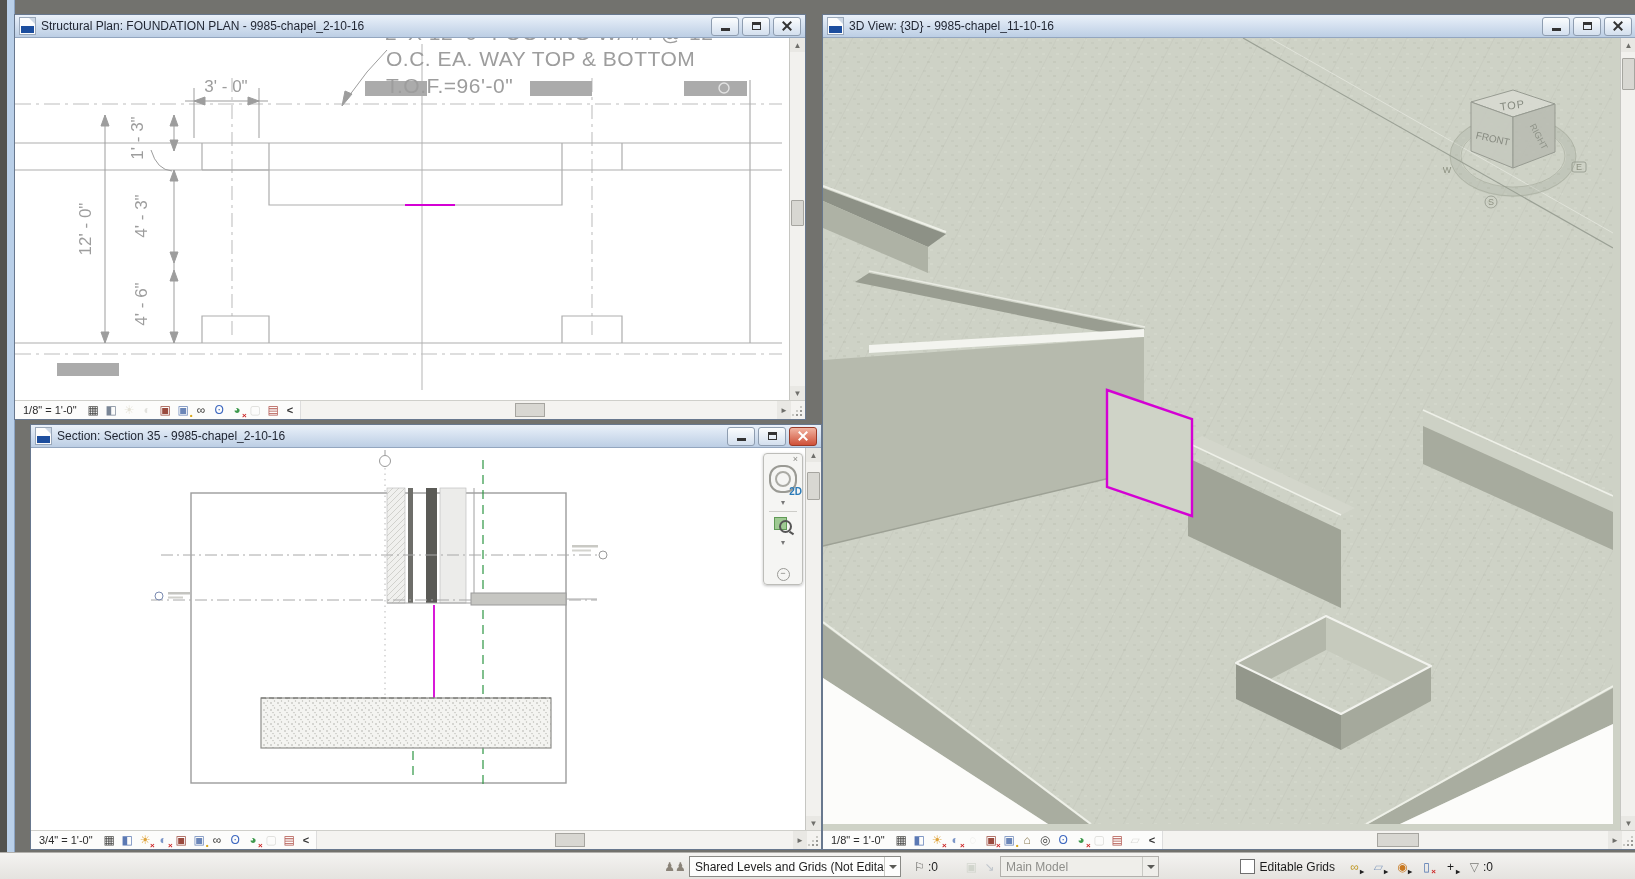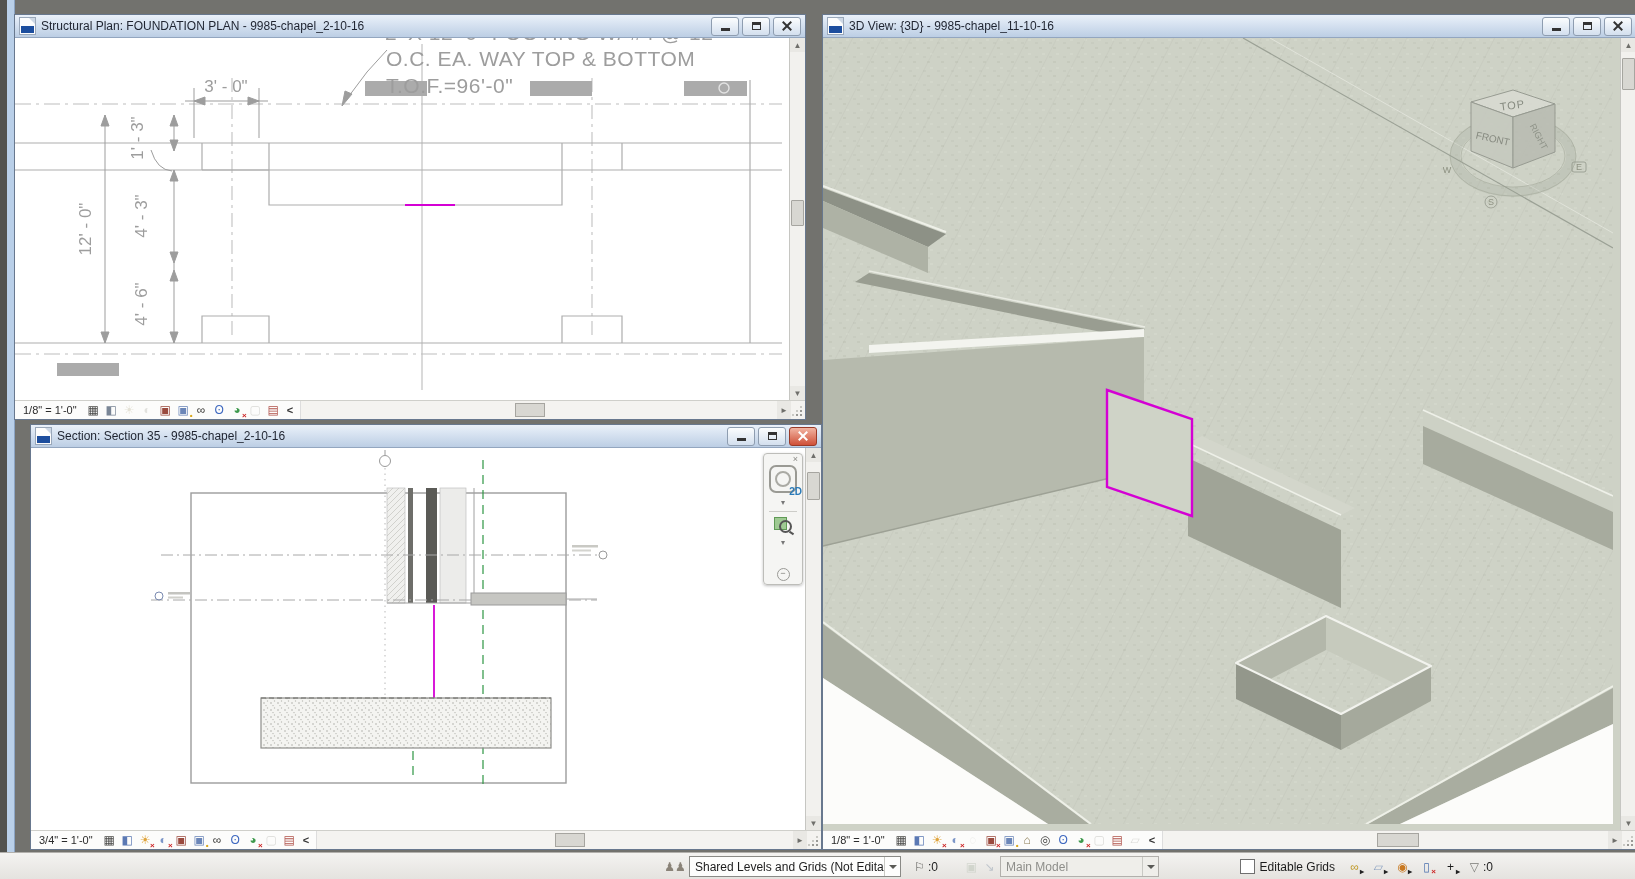--- a/index.html
+++ b/index.html
@@ -47,21 +47,21 @@
   .harr{width:14px;text-align:center;font-size:8px;color:#6f6f6b;background:#e9e8e4;height:100%;display:flex;align-items:center;justify-content:center;}
   .grip{width:14px;height:100%;position:relative;background:#f4f3f0;}
   .grip::after{content:"";position:absolute;right:3px;bottom:3px;width:2px;height:2px;background:#9a9a96;
        box-shadow:-4px 0 #9a9a96,0 -4px #9a9a96,-4px -4px #c9c9c4,-8px 0 #c9c9c4,0 -8px #c9c9c4;}
 
   
   .navpanel{position:absolute;top:5px;right:2px;width:38px;height:130px;background:rgba(245,245,243,.97);
        border:1px solid #bdbdb9;border-radius:4px;box-shadow:0 1px 3px rgba(0,0,0,.25);
        display:flex;flex-direction:column;align-items:center;z-index:5;}
   .np-close{align-self:flex-end;font-size:9px;color:#8a8a86;padding:1px 4px 0 0;line-height:1;}
-  .np-wheel{width:24px;height:24px;border:2px solid #9a9a94;border-radius:7px;position:relative;margin-top:1px;}
+  .np-wheel{width:24px;height:24px;border:2px solid #9a9a94;border-radius:12px;position:relative;margin-top:1px;}
   .np-wheel::before{content:"";position:absolute;inset:4px;border:2px solid #aaaaa4;border-radius:50%;}
   .np-2d{position:absolute;right:-7px;bottom:-6px;font-size:10px;font-weight:bold;color:#2a7ab8;}
   .np-caret{font-size:8px;color:#777;margin-top:5px;}
   .np-div{width:28px;border-top:1px solid #cccc c8;border-top:1px solid #ccccc8;margin:4px 0 3px;}
   .np-zoom{width:18px;height:18px;position:relative;}
   .np-zoom .zr{position:absolute;left:0;top:2px;width:11px;height:11px;background:#9fca93;border:1px solid #5f9a55;}
   .np-zoom .zm{position:absolute;right:0;bottom:0;width:9px;height:9px;border:2px solid #555;border-radius:50%;}
   .np-zoom .zm::after{content:"";position:absolute;right:-4px;bottom:-3px;width:5px;height:2px;background:#555;transform:rotate(35deg);}
   .np-min{margin-top:auto;margin-bottom:3px;width:11px;height:11px;border:1px solid #9a9a96;border-radius:50%;
        color:#77777 2;color:#777772;font-size:9px;line-height:9px;text-align:center;}

